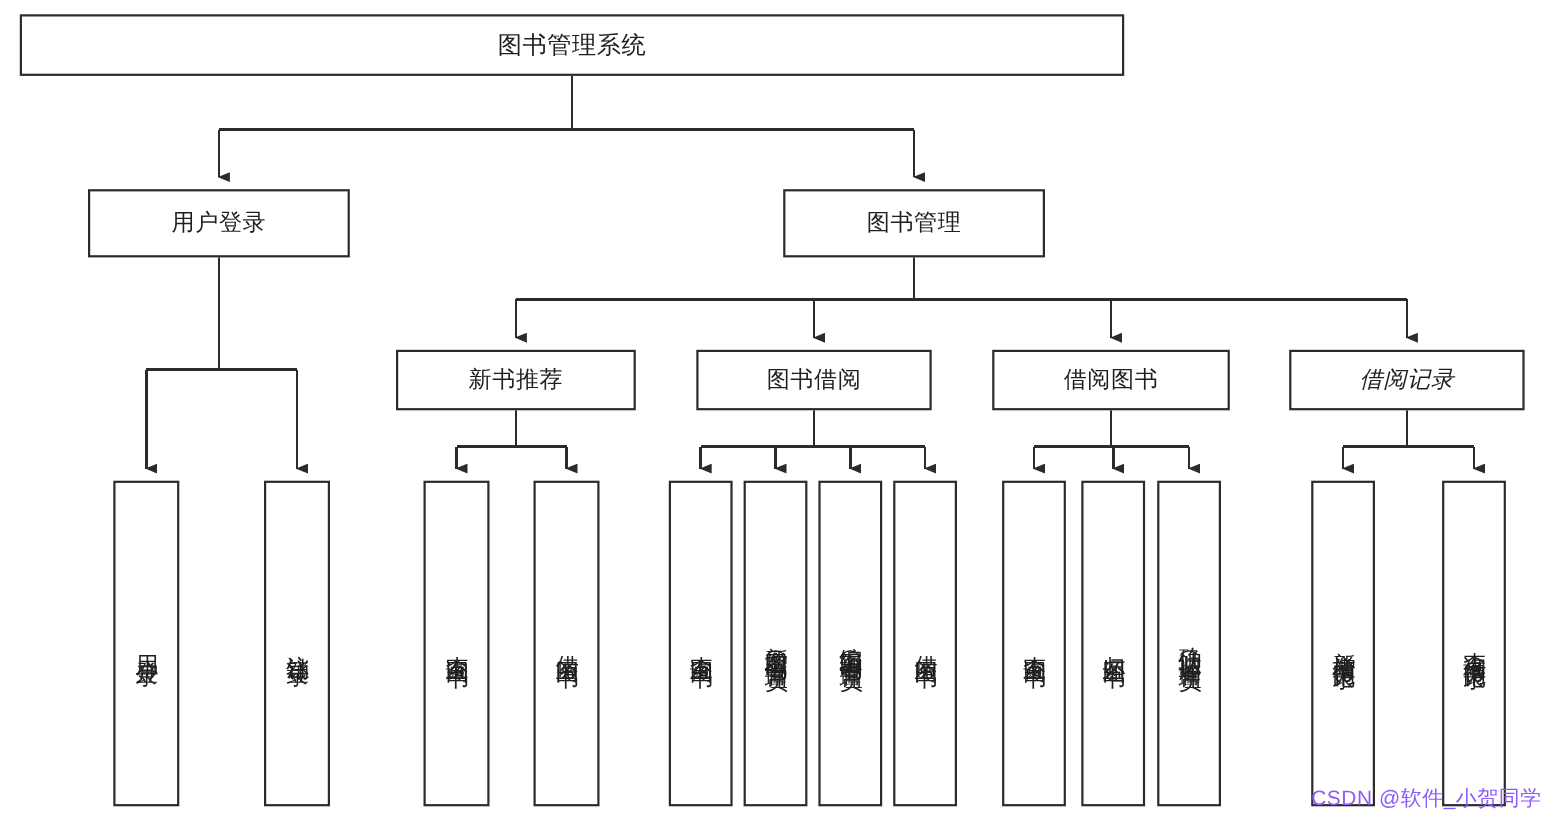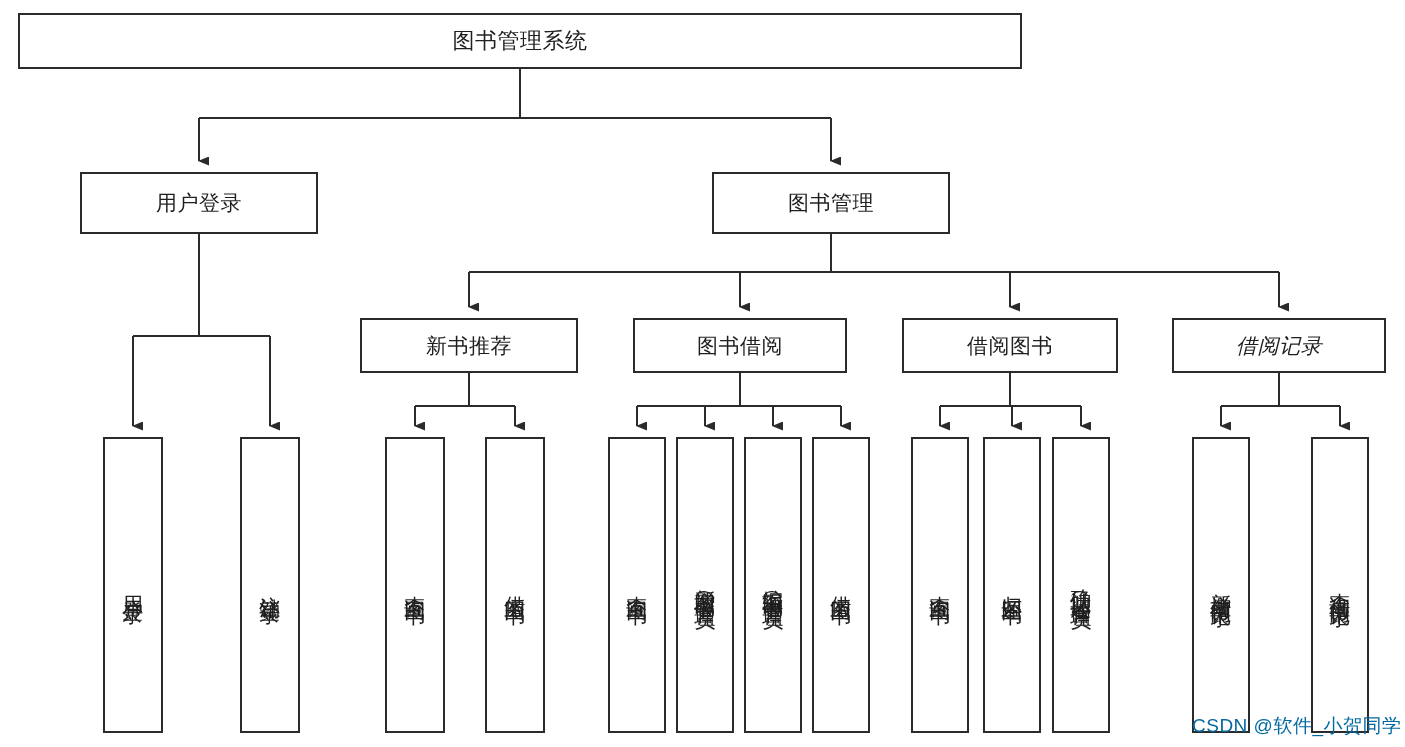--- a/index.html
+++ b/index.html
@@ -161,15 +161,15 @@
     <span class="vtext">确认归还（管理员）</span>
   </div>
 
   <div class="node node-v" style="left: 1192px; top: 437px; width: 58px; height: 296px;">
     <span class="vtext">新增借阅记录</span>
   </div>
   <div class="node node-v" style="left: 1311px; top: 437px; width: 58px; height: 296px;">
     <span class="vtext">查询借阅记录</span>
   </div>
 
-  <div class="watermark" style="left: 1192px; top: 713px; color: #0369a1;">CSDN @软件_小贺同学</div>
+  <div class="watermark" style="left: 1192px; top: 713px; color: #8b5cf6;">CSDN @软件_小贺同学</div>
 
 </div>
 
 </body></html>

